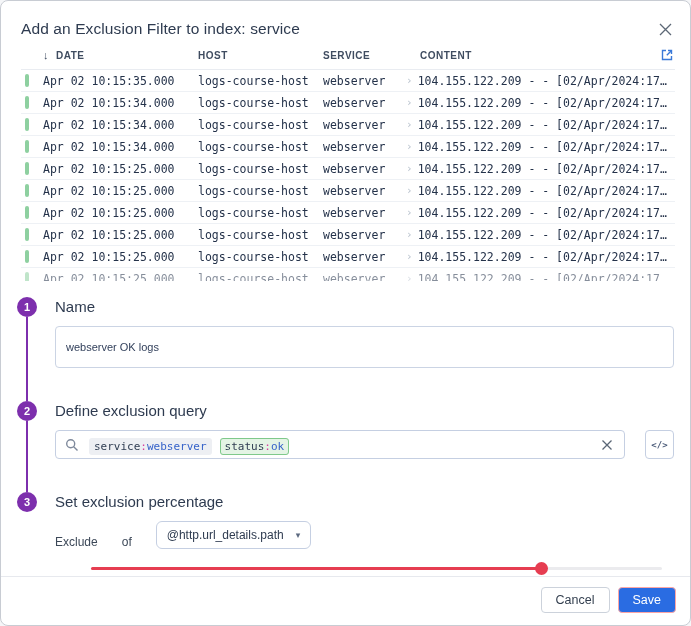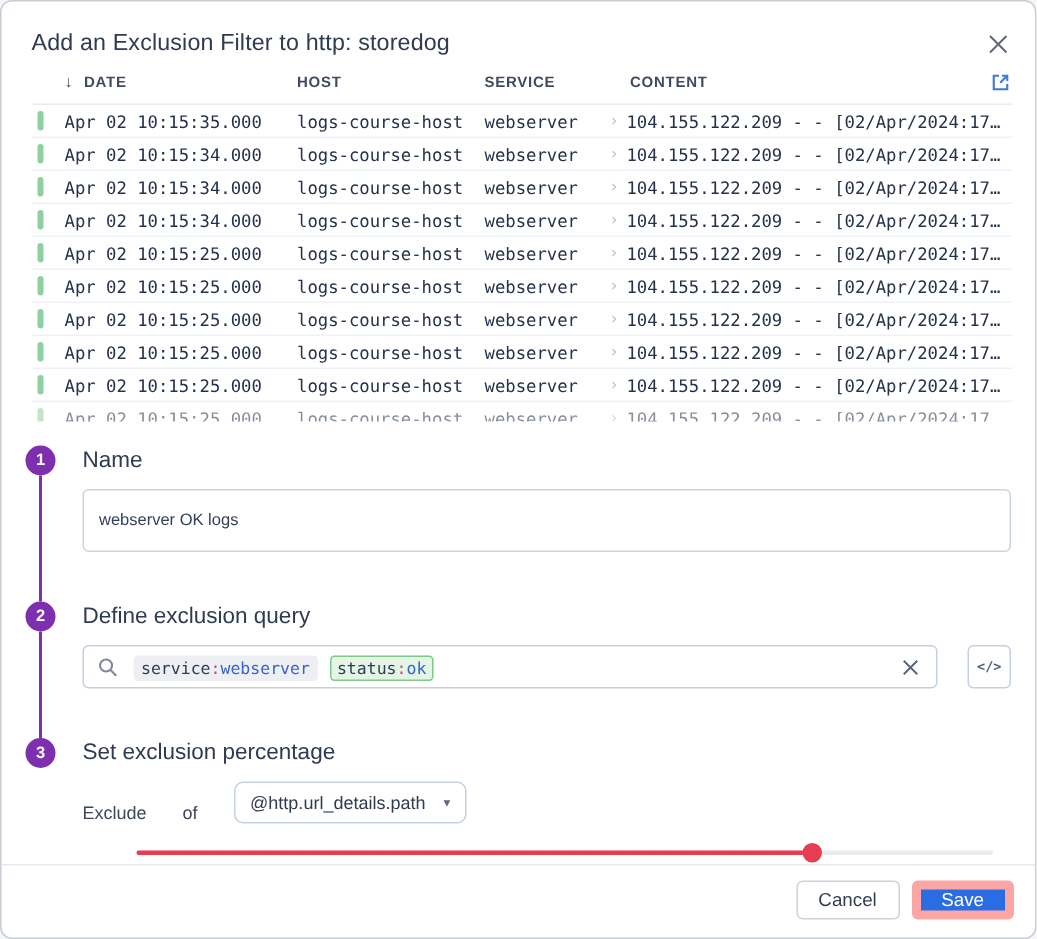--- a/index.html
+++ b/index.html
@@ -107,29 +107,29 @@
   }
 
   
   .modal-footer {
     margin-top:auto; border-top:1px solid #e7e9ee; padding: 10px 14px 12px;
     display:flex; justify-content:flex-end; gap:8px;
   }
   .btn { height:26px; border-radius:4px; font-size:12.5px; padding:0 14px; cursor:pointer;
          display:flex; align-items:center; font-family:"Liberation Sans",sans-serif; }
   .btn-cancel { background:#fff; border:1px solid #ccd2db; color:#333f4f; }
-  .btn-save { background:#2a6ce2; border:6px solid #fca5a5; color:#fff; }
+  .btn-save { background:#2a6ce2; border:1px solid #fca5a5; color:#fff; }
 </style>
 </head>
 <body>
 
 <div class="modal">
 
   <div class="modal-header">
-    <div class="modal-title">Add an Exclusion Filter to http: storedog</div>
+    <div class="modal-title">Add an Exclusion Filter to index: service</div>
     <button class="close-btn">
       <span>
         <svg width="15" height="15" viewBox="0 0 15 15">
             <path d="M2 2 L13 13 M13 2 L2 13" stroke="#5d6876" stroke-width="1.3" fill="none"></path>
           </svg>
       </span>
     </button>
   </div>
 
   <div class="table-wrap">

